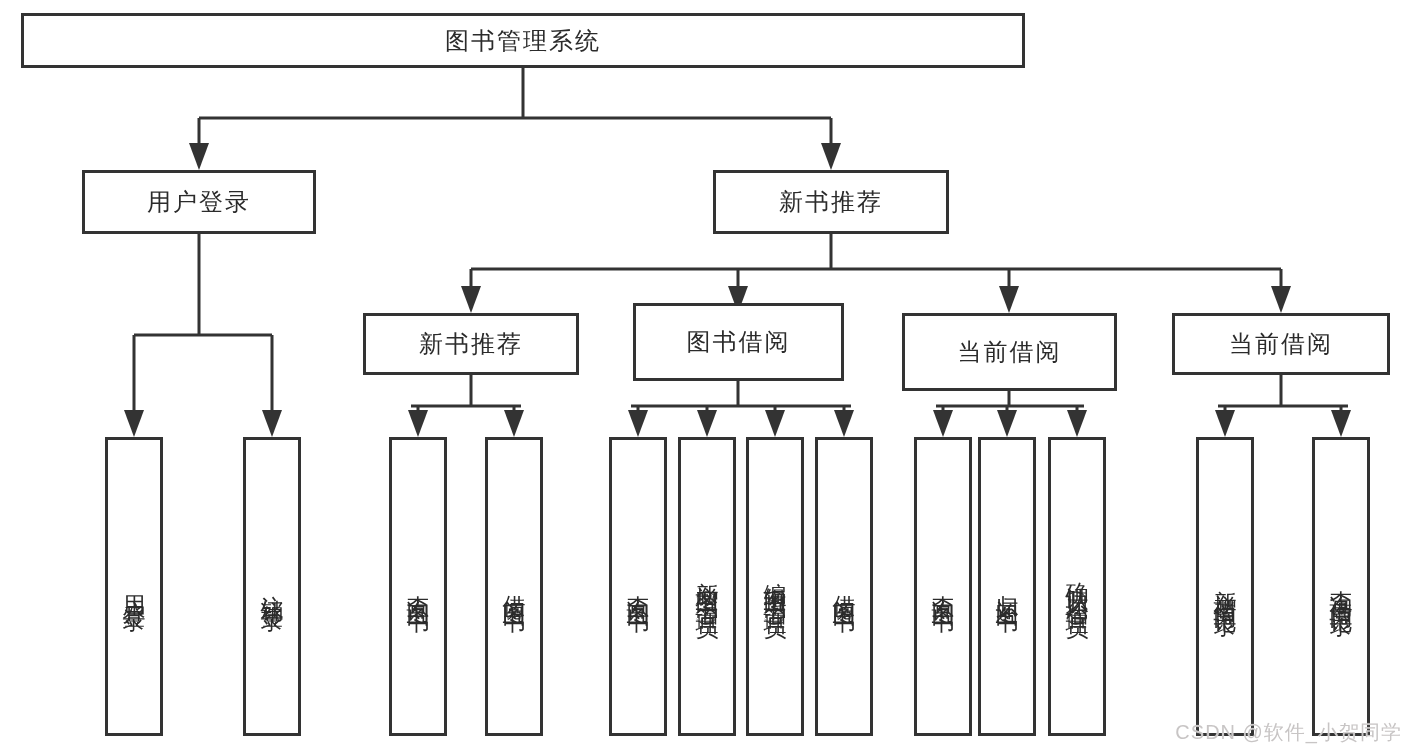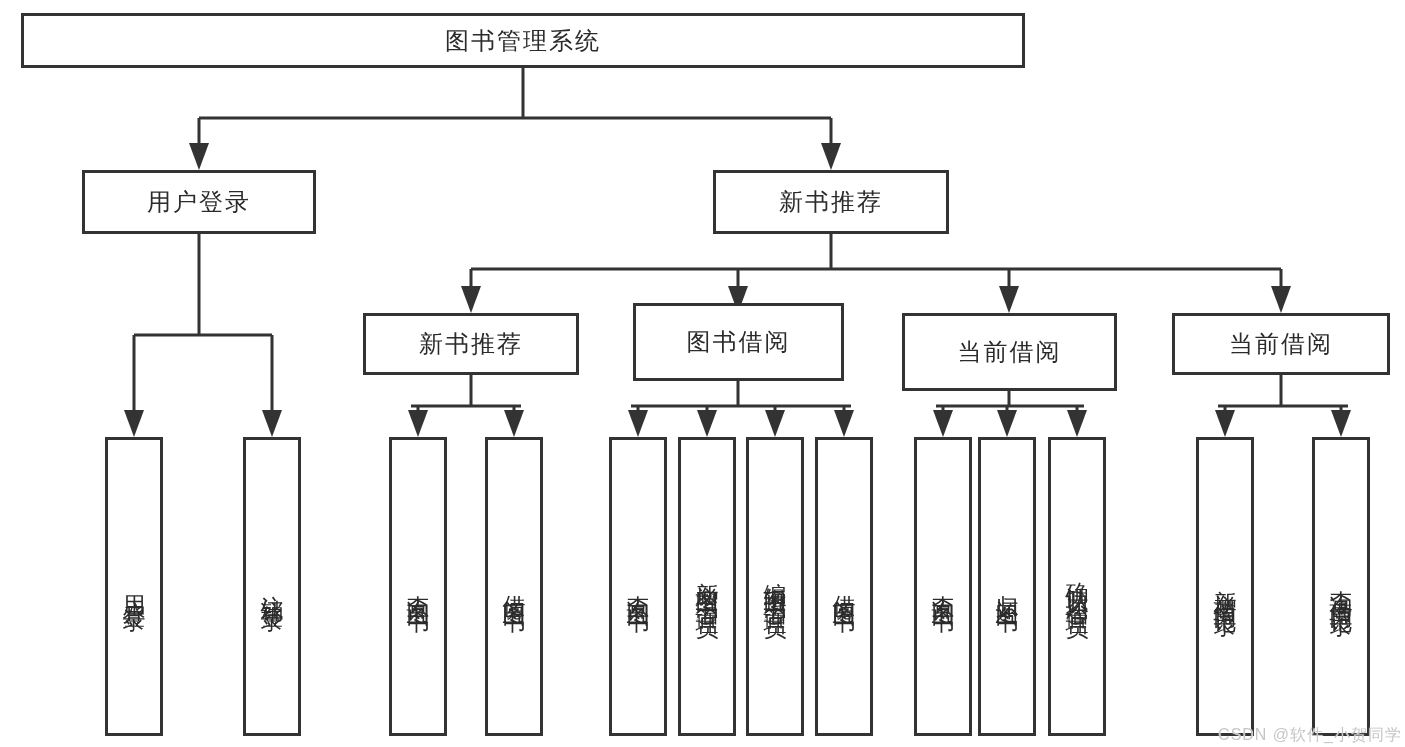--- a/index.html
+++ b/index.html
@@ -15,21 +15,21 @@
     display:flex;align-items:center;justify-content:center;
     font-size:24px;letter-spacing:2px;z-index:1;white-space:nowrap;
   }
   .node.h{line-height:1;}
   .node.v{
     writing-mode:vertical-rl;text-orientation:mixed;
     font-size:23px;letter-spacing:5px;line-height:1;
   }
   .watermark{
     position:absolute;right:3px;bottom:1px;z-index:3;
-    font-size:16px;letter-spacing:1px;color:#c8c5c5;
+    font-size:20px;letter-spacing:1px;color:#c8c5c5;
     text-shadow:0 0 1px #ffffff;
   }
 </style>
 </head>
 <body>
 
 <div class="canvas">
 
   <svg class="connectors" width="1405" height="747" viewBox="0 0 1405 747">
     <g stroke="#333333" stroke-width="3" fill="none">

